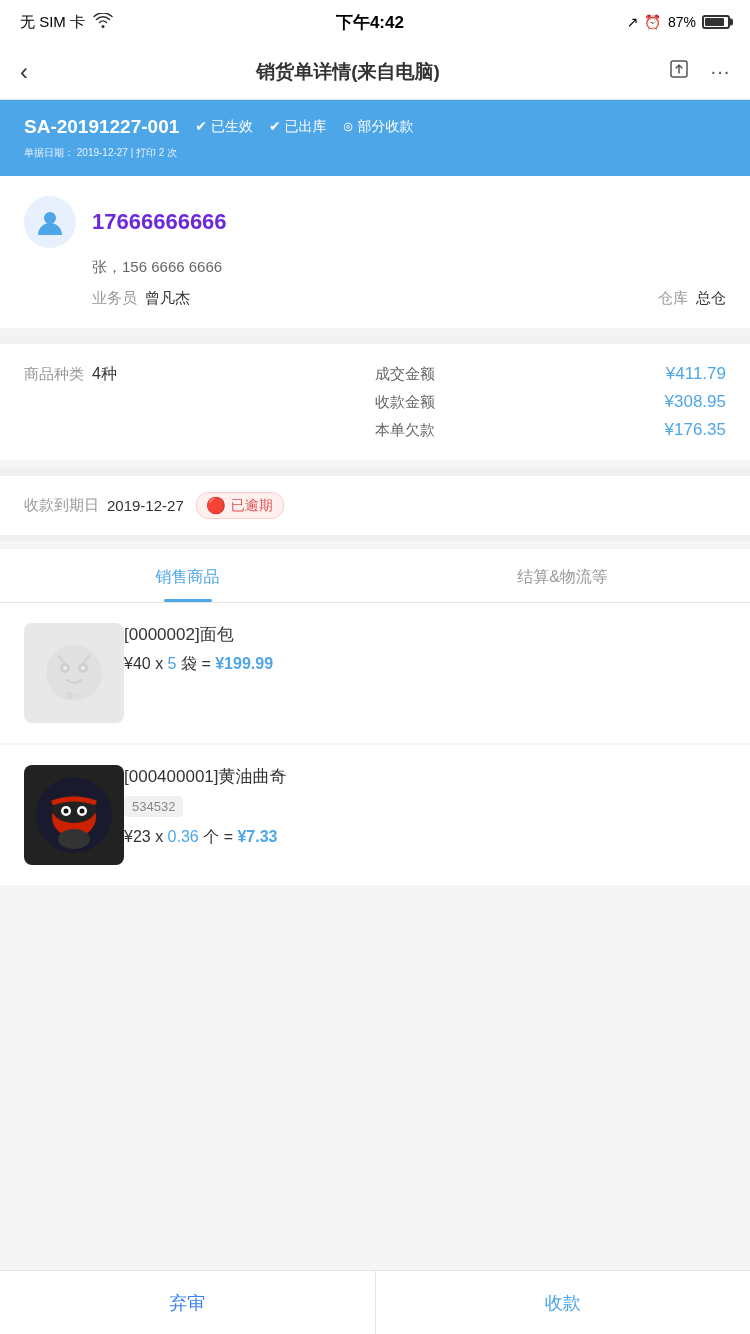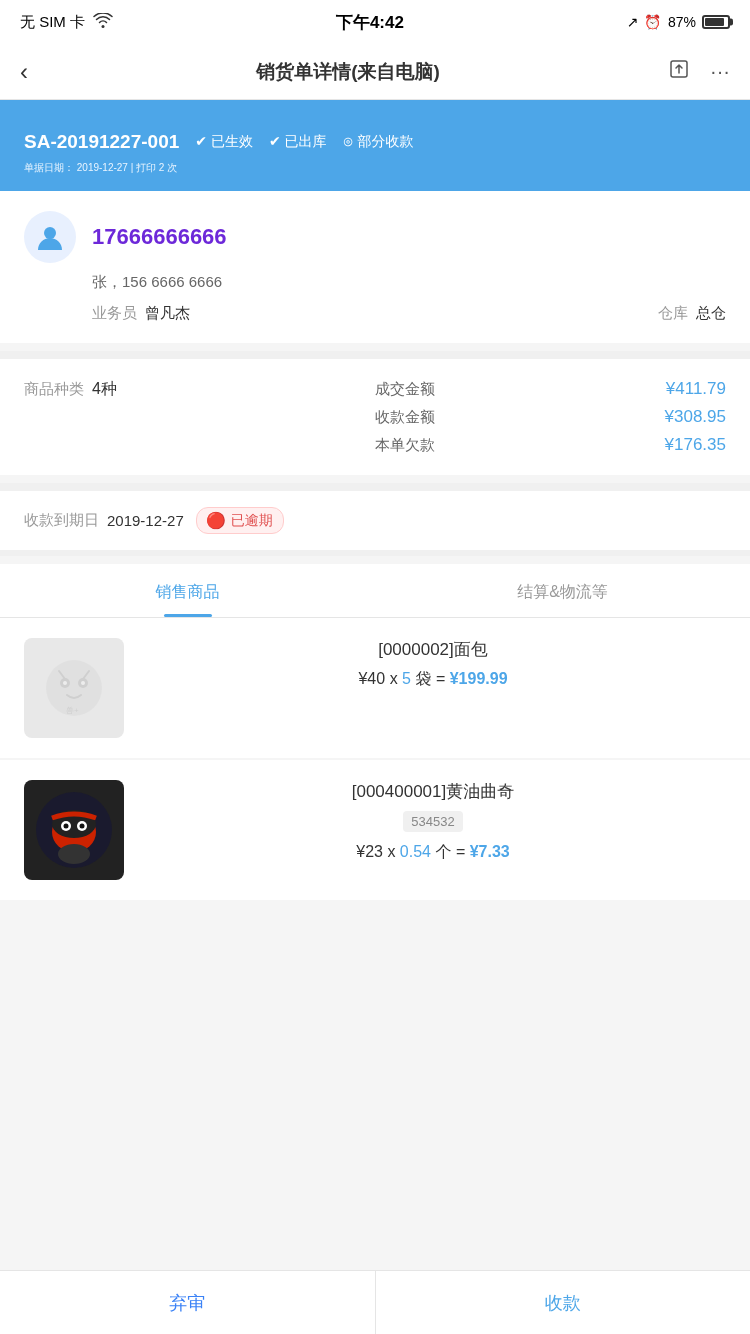--- a/index.html
+++ b/index.html
@@ -59,21 +59,20 @@
     
     .header-banner {
       background: #4da6e8;
       padding: 16px 24px;
     }
     .header-row1 {
       display: flex;
       align-items: center;
       gap: 16px;
       margin-bottom: 8px;
-      margin-top: 15px;
     }
     .order-id {
       font-size: 19px;
       font-weight: 700;
       color: #fff;
     }
     .badge {
       display: flex;
       align-items: center;
       gap: 4px;
@@ -220,22 +219,20 @@
     
     .product-list {
       background: #f5f5f5;
     }
     .product-item {
       background: #fff;
       margin-bottom: 2px;
       padding: 20px 24px;
       display: flex;
       align-items: flex-start;
-      gap: 16px;
-      text-align: center;
     }
     .product-img {
       width: 100px; height: 100px;
       border-radius: 8px;
       background: #e8e8e8;
       flex-shrink: 0;
       display: flex;
       align-items: center;
       justify-content: center;
       overflow: hidden;
@@ -468,21 +465,21 @@
 
         <ellipse cx="40" cy="64" rx="16" ry="10" fill="#333"></ellipse>
       </svg>
     </div>
     <div class="product-info">
       <div class="product-name">[000400001]黄油曲奇</div>
       <div class="product-tag">534532</div>
       <div class="product-price">
         <span>¥23</span>
         <span> x </span>
-        <span class="price-highlight">0.54</span>
+        <span class="price-highlight">0.36</span>
         <span>个</span>
         <span> = </span>
         <span class="price-total">¥7.33</span>
       </div>
     </div>
   </div>
 
 </div>
 
 <div style="height: 80px;"></div>

